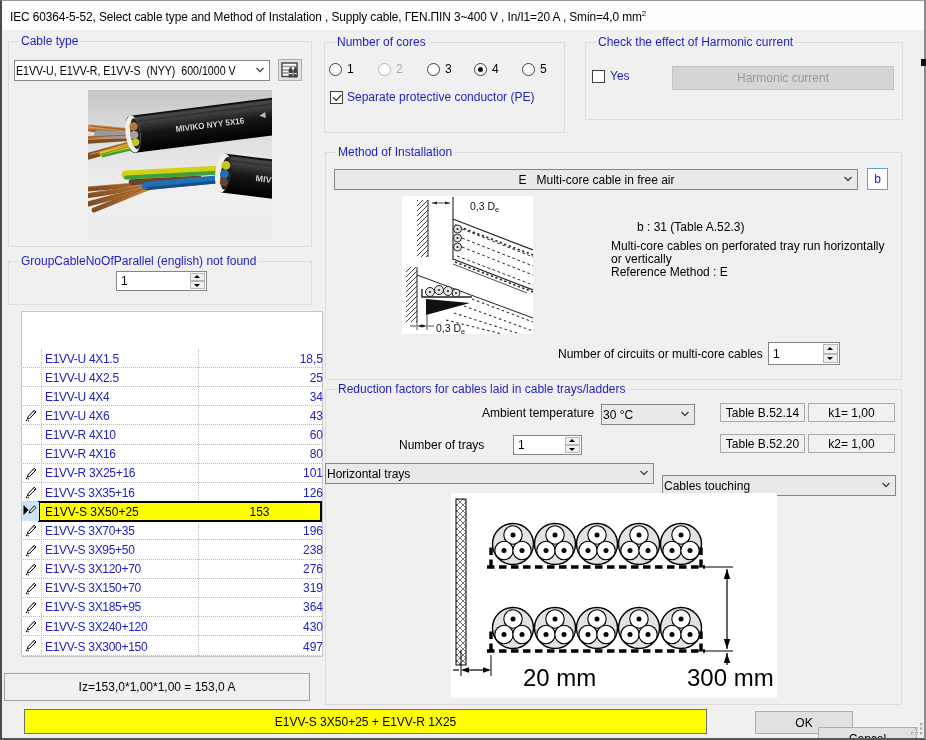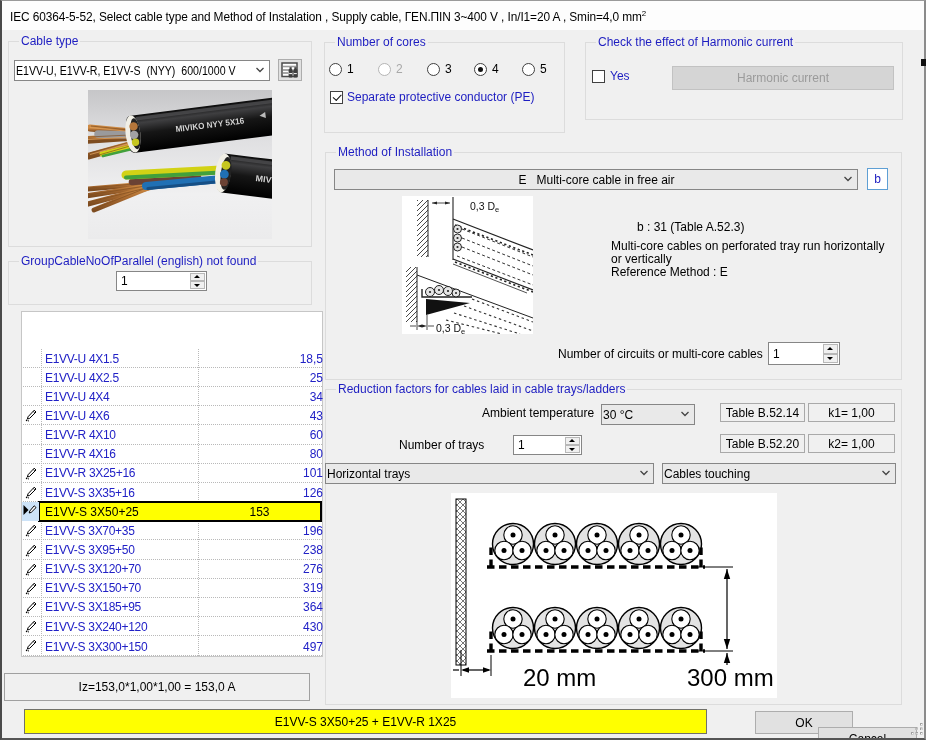--- a/index.html
+++ b/index.html
@@ -540,21 +540,21 @@
 <div class="panelbox" style="left:720px; top:434px; width:85px; height:19px;">Table B.52.20</div>
 <div class="panelbox" style="left:808px; top:434px; width:87px; height:19px;">k2= 1,00</div>
 <div class="combo" style="left:325px; top:463px; width:329px; height:21px;">
   <span>Horizontal trays</span>
   <span class="chev">
       <svg width="10" height="10" viewBox="0 0 10 10">
         <path d="M1.5 3 L5 6.5 L8.5 3" fill="none" stroke="#444" stroke-width="1.3"></path>
       </svg>
     </span>
 </div>
-<div class="combo" style="left:662px; top:463px; width:234px; height:21px;">
+<div class="combo" style="left:662px; top:475px; width:234px; height:21px;">
   <span>Cables touching</span>
   <span class="chev">
       <svg width="10" height="10" viewBox="0 0 10 10">
         <path d="M1.5 3 L5 6.5 L8.5 3" fill="none" stroke="#444" stroke-width="1.3"></path>
       </svg>
     </span>
 </div>
 <div class="abs" id="traypic" style="left:451px; top:493px; width:326px; height:205px; background:#fff;">
 <svg width="326" height="205" viewBox="0 0 326 205">
   <defs>

